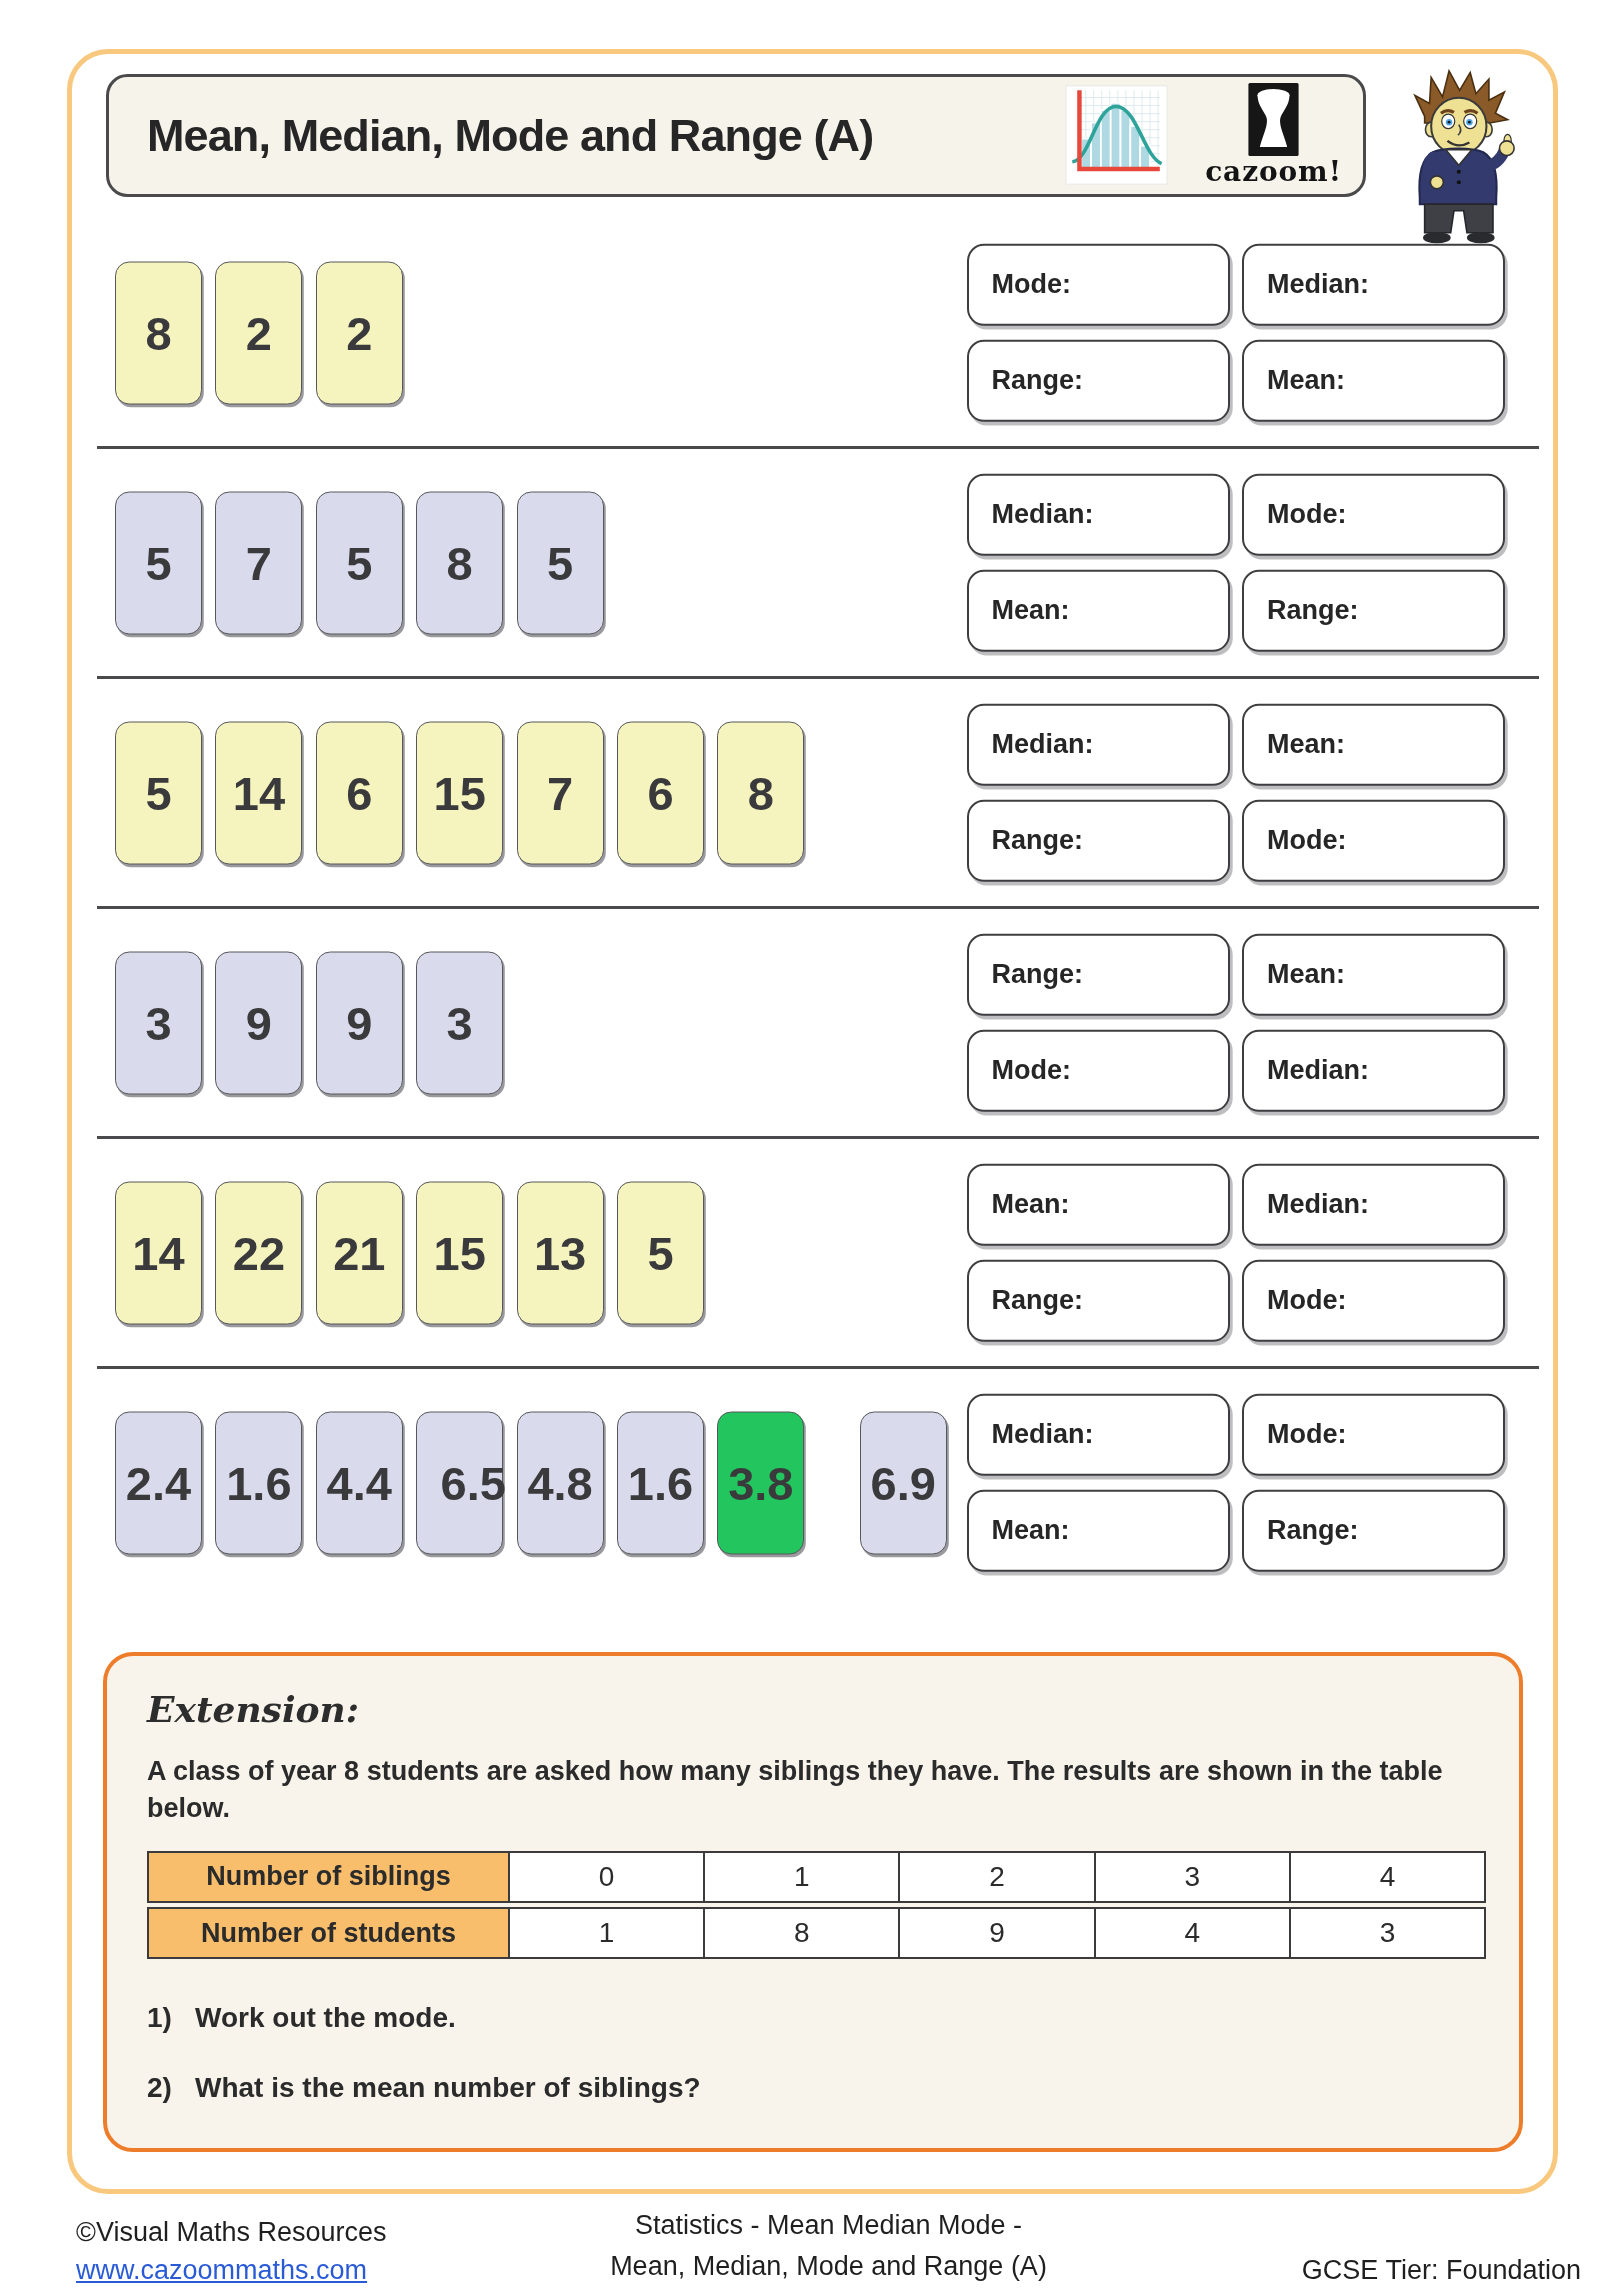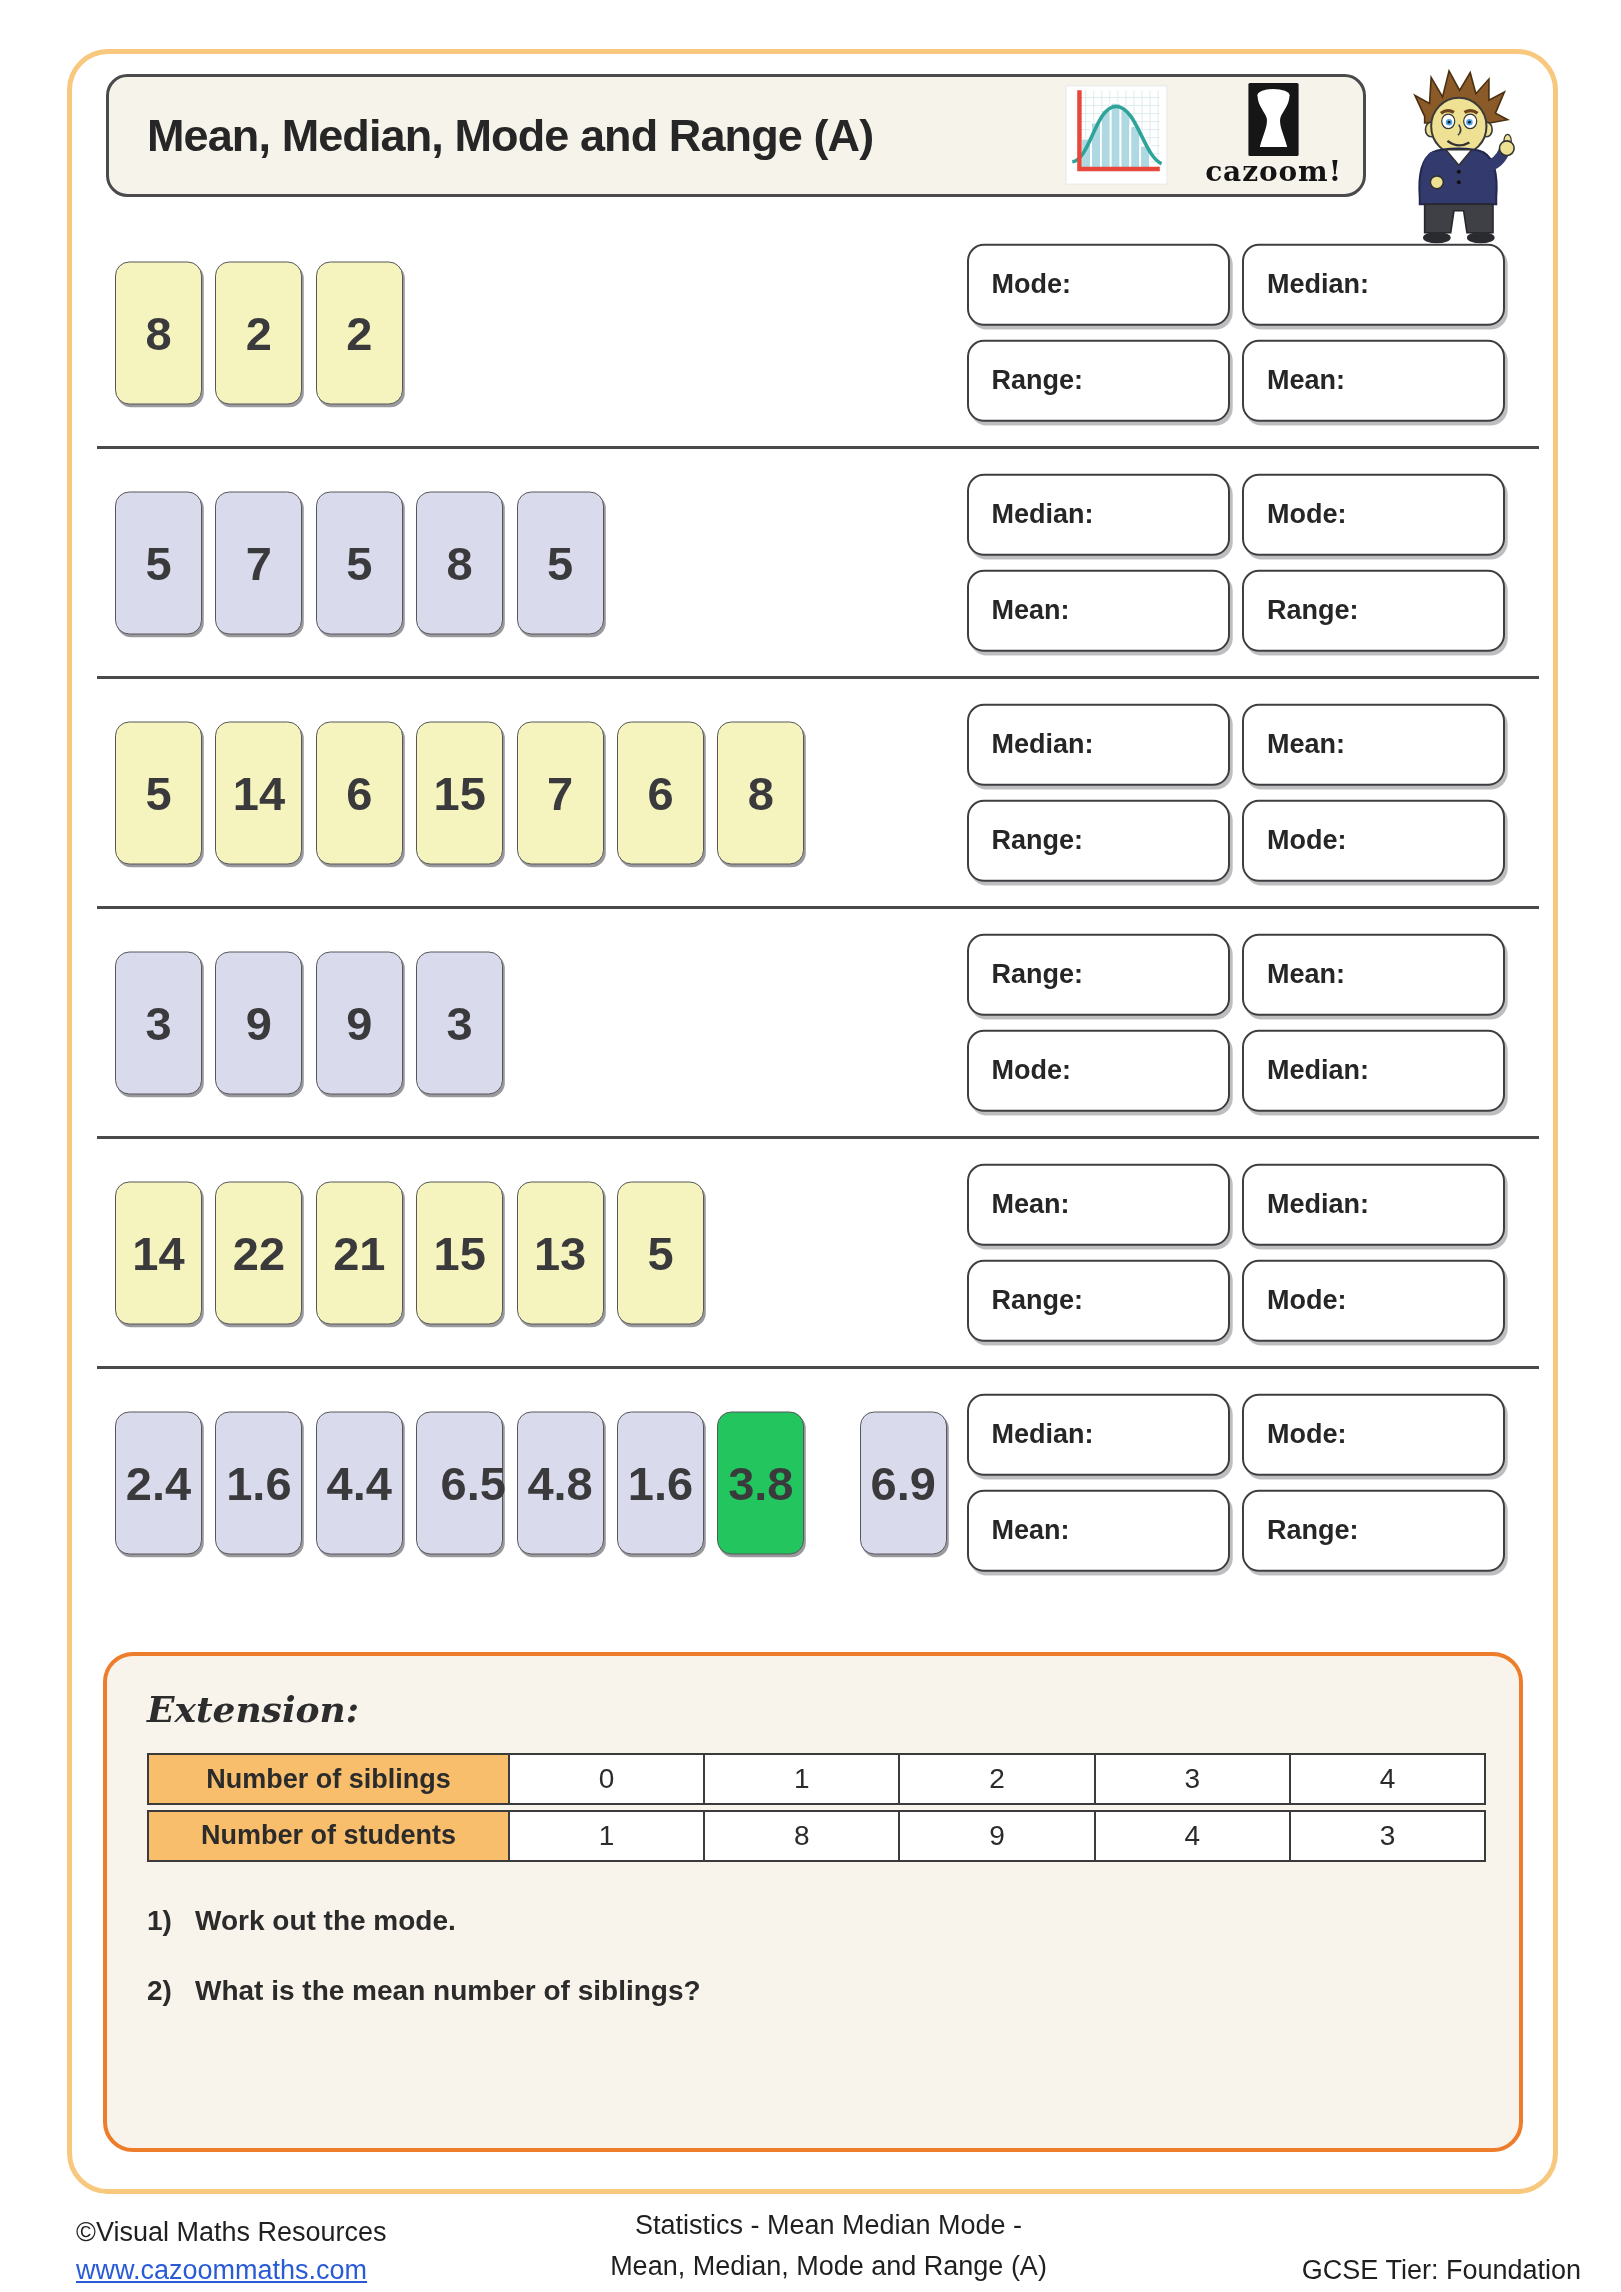--- a/index.html
+++ b/index.html
@@ -291,20 +291,21 @@
           </div>
           <div class="answer-box">
             <span class="answer-label">Range:</span>
           </div>
         </div>
     </div>
   </div>
 
   <section class="extension">
     <h2 class="ext-title">Extension:</h2>
+    <p class="ext-intro">A class of year 8 students are asked how many siblings they have. The results are shown in the table below.</p>
     <div class="ext-table">
       <div class="t-row">
         <div class="t-head">Number of siblings</div>
         <div class="t-vals">
             <div class="t-cell">0</div>
             <div class="t-cell">1</div>
             <div class="t-cell">2</div>
             <div class="t-cell">3</div>
             <div class="t-cell">4</div>
           </div>

